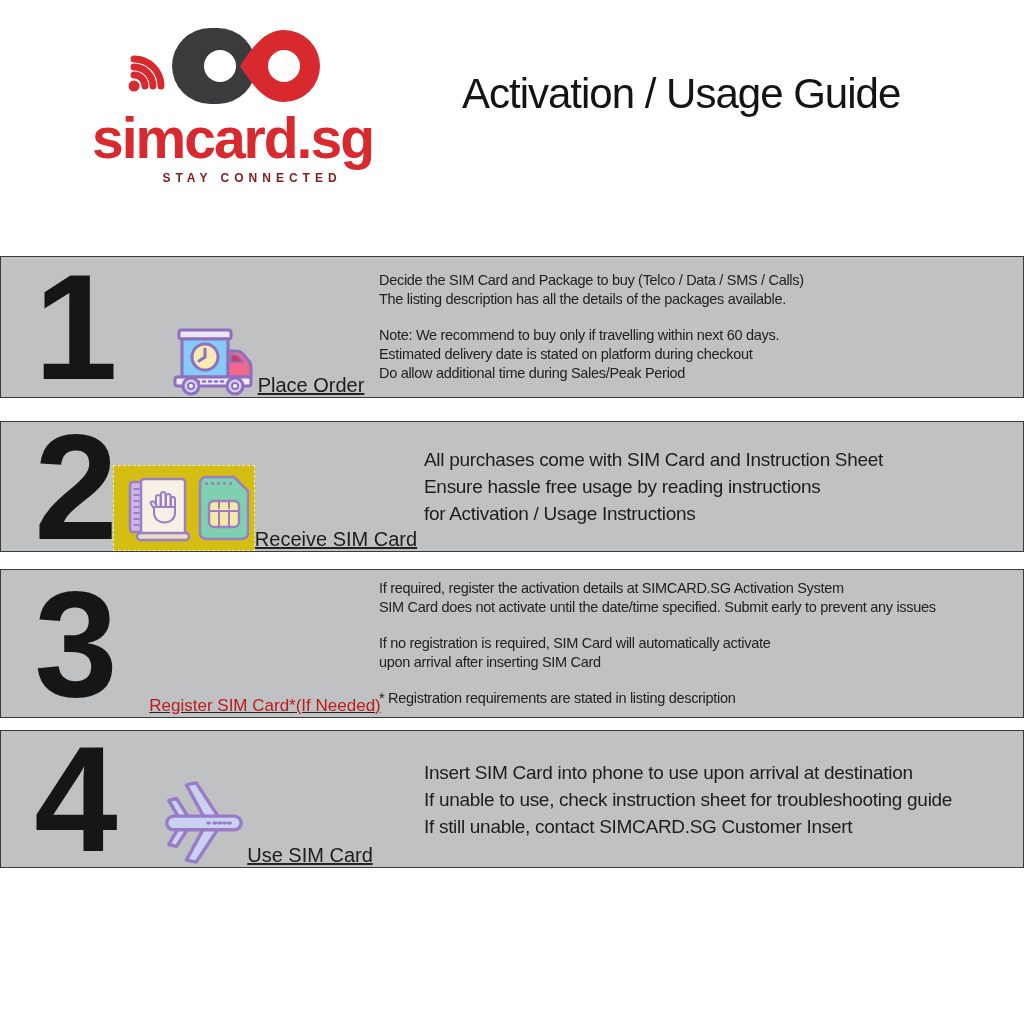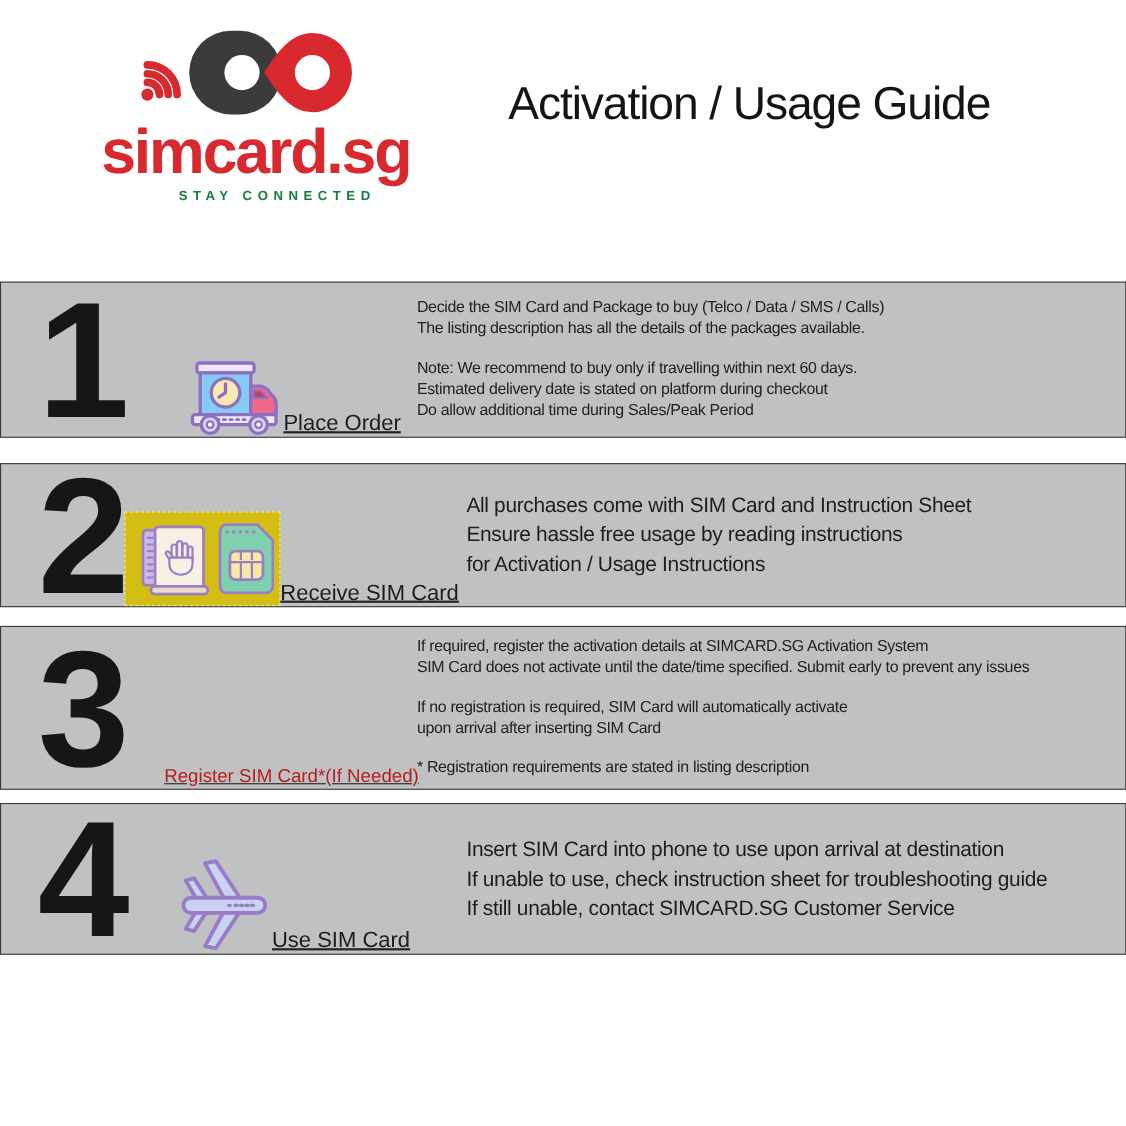--- a/index.html
+++ b/index.html
@@ -3,21 +3,21 @@
 <meta charset="utf-8">
 <style>
   * { margin:0; padding:0; box-sizing:border-box; }
   html,body { width:1024px; height:1024px; background:#ffffff; font-family:"Liberation Sans", sans-serif; color:#232323; overflow:hidden; }
   .page { position:relative; width:816px; height:1024px; background:#fff; }
 
   
   .logo { position:absolute; left:92px; top:20px; width:340px; }
   .logo-mark { display:block; margin-left:18px; }
   .brand { font-size:57px; font-weight:bold; color:#D8292F; letter-spacing:-2px; line-height:1; margin-top:-4px; }
-  .tagline { font-size:12px; font-weight:bold; color:#15803d; letter-spacing:5px; text-align:center; width:320px; margin-top:4px; }
+  .tagline { font-size:12px; font-weight:bold; color:#7f1d1d; letter-spacing:5px; text-align:center; width:320px; margin-top:4px; }
 
   .page-title { position:absolute; left:462px; top:70px; width:510px; text-align:left;
     font-size:42px; letter-spacing:-1px; color:#141414; }
 
   
   .band { position:absolute; left:0; width:1024px; background:#BFC1C3; border:1.5px solid #3a3a3a;
     display:flex; flex-direction:row; align-items:stretch; }
   .band1 { top:256px; height:142px; }
   .band2 { top:421px; height:131px; }
   .band3 { top:569px; height:149px; }
@@ -180,17 +180,17 @@
           <path d="M22 52 L12 69 L20 71 L32 52 Z"></path>
           <rect x="10" y="40" width="76" height="14" rx="7"></rect>
         </g>
         <path d="M52 47 h1.5 M58 47 h2 M63 47 h2 M68 47 h2 M73 47 h2" stroke="#9A7BC8" stroke-width="3" stroke-linecap="round"></path>
       </svg>
       <div class="step-label">Use SIM Card</div>
     </div>
     <div class="col-text txt-lg">
       <div class="ln">Insert SIM Card into phone to use upon arrival at destination</div>
       <div class="ln">If unable to use, check instruction sheet for troubleshooting guide</div>
-      <div class="ln">If still unable, contact SIMCARD.SG Customer Service</div>
+      <div class="ln">If still unable, contact SIMCARD.SG Customer Insert</div>
     </div>
   </div>
 
 </div>
 
 </body></html>

